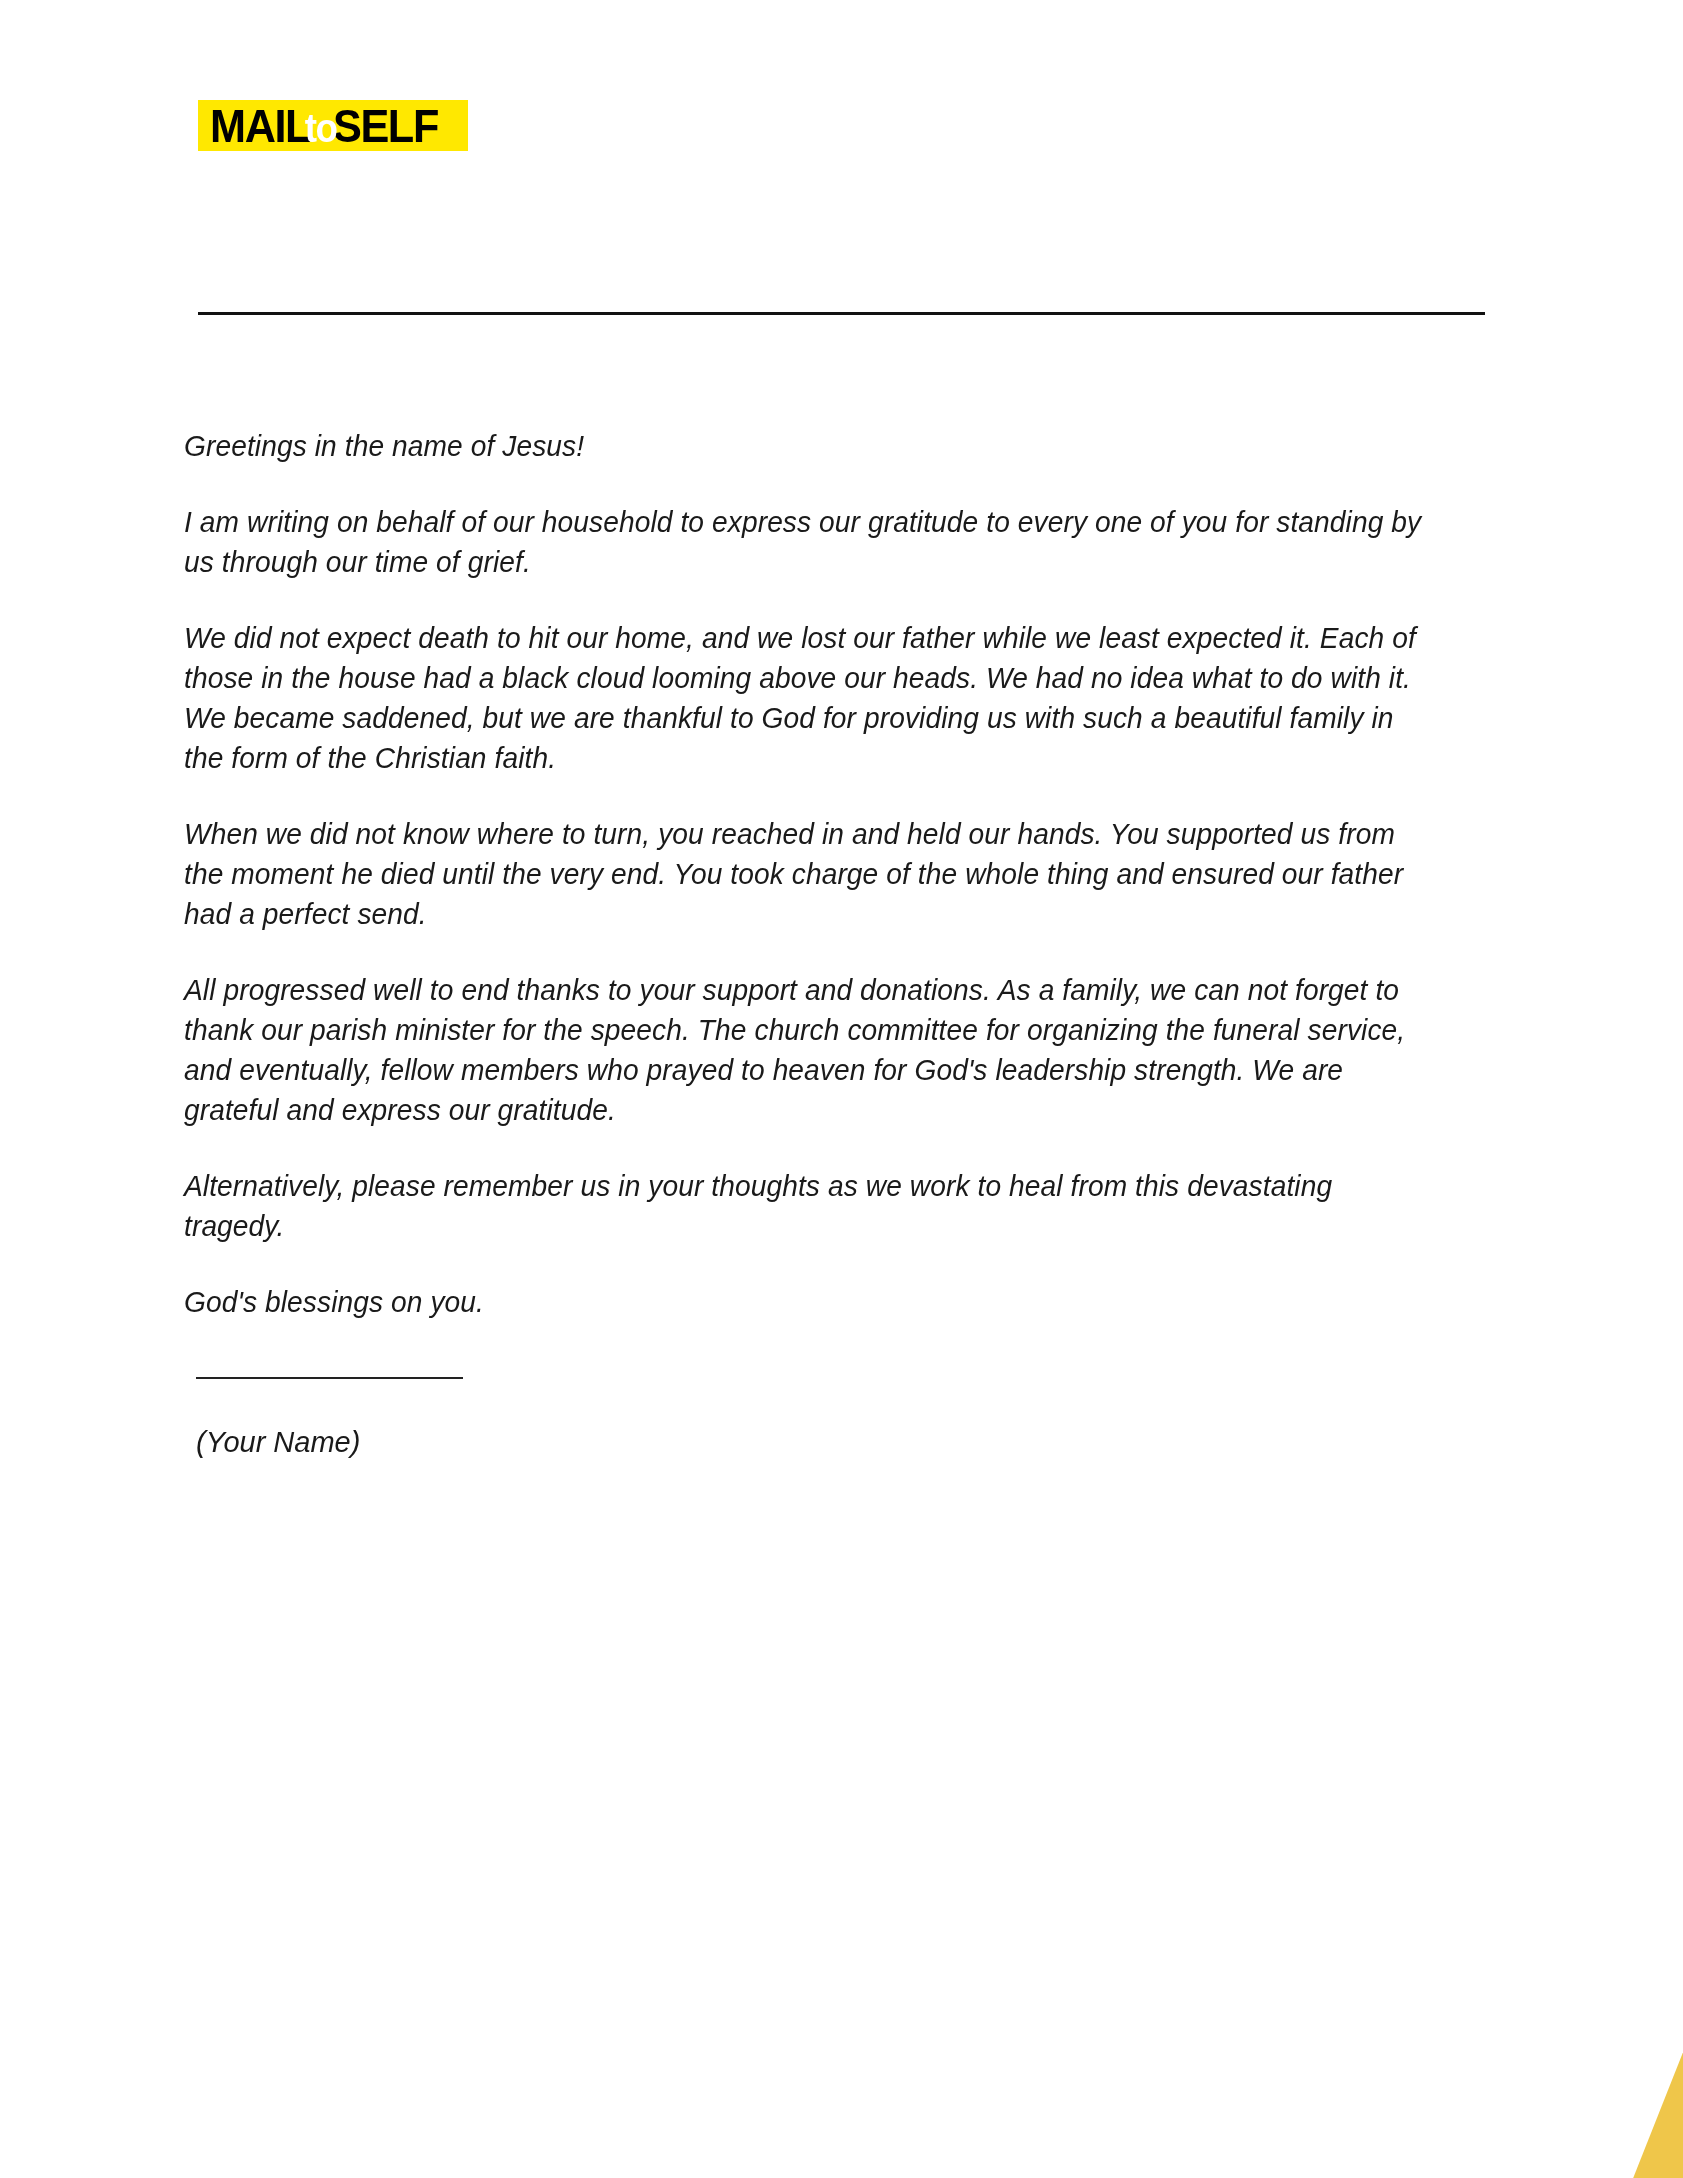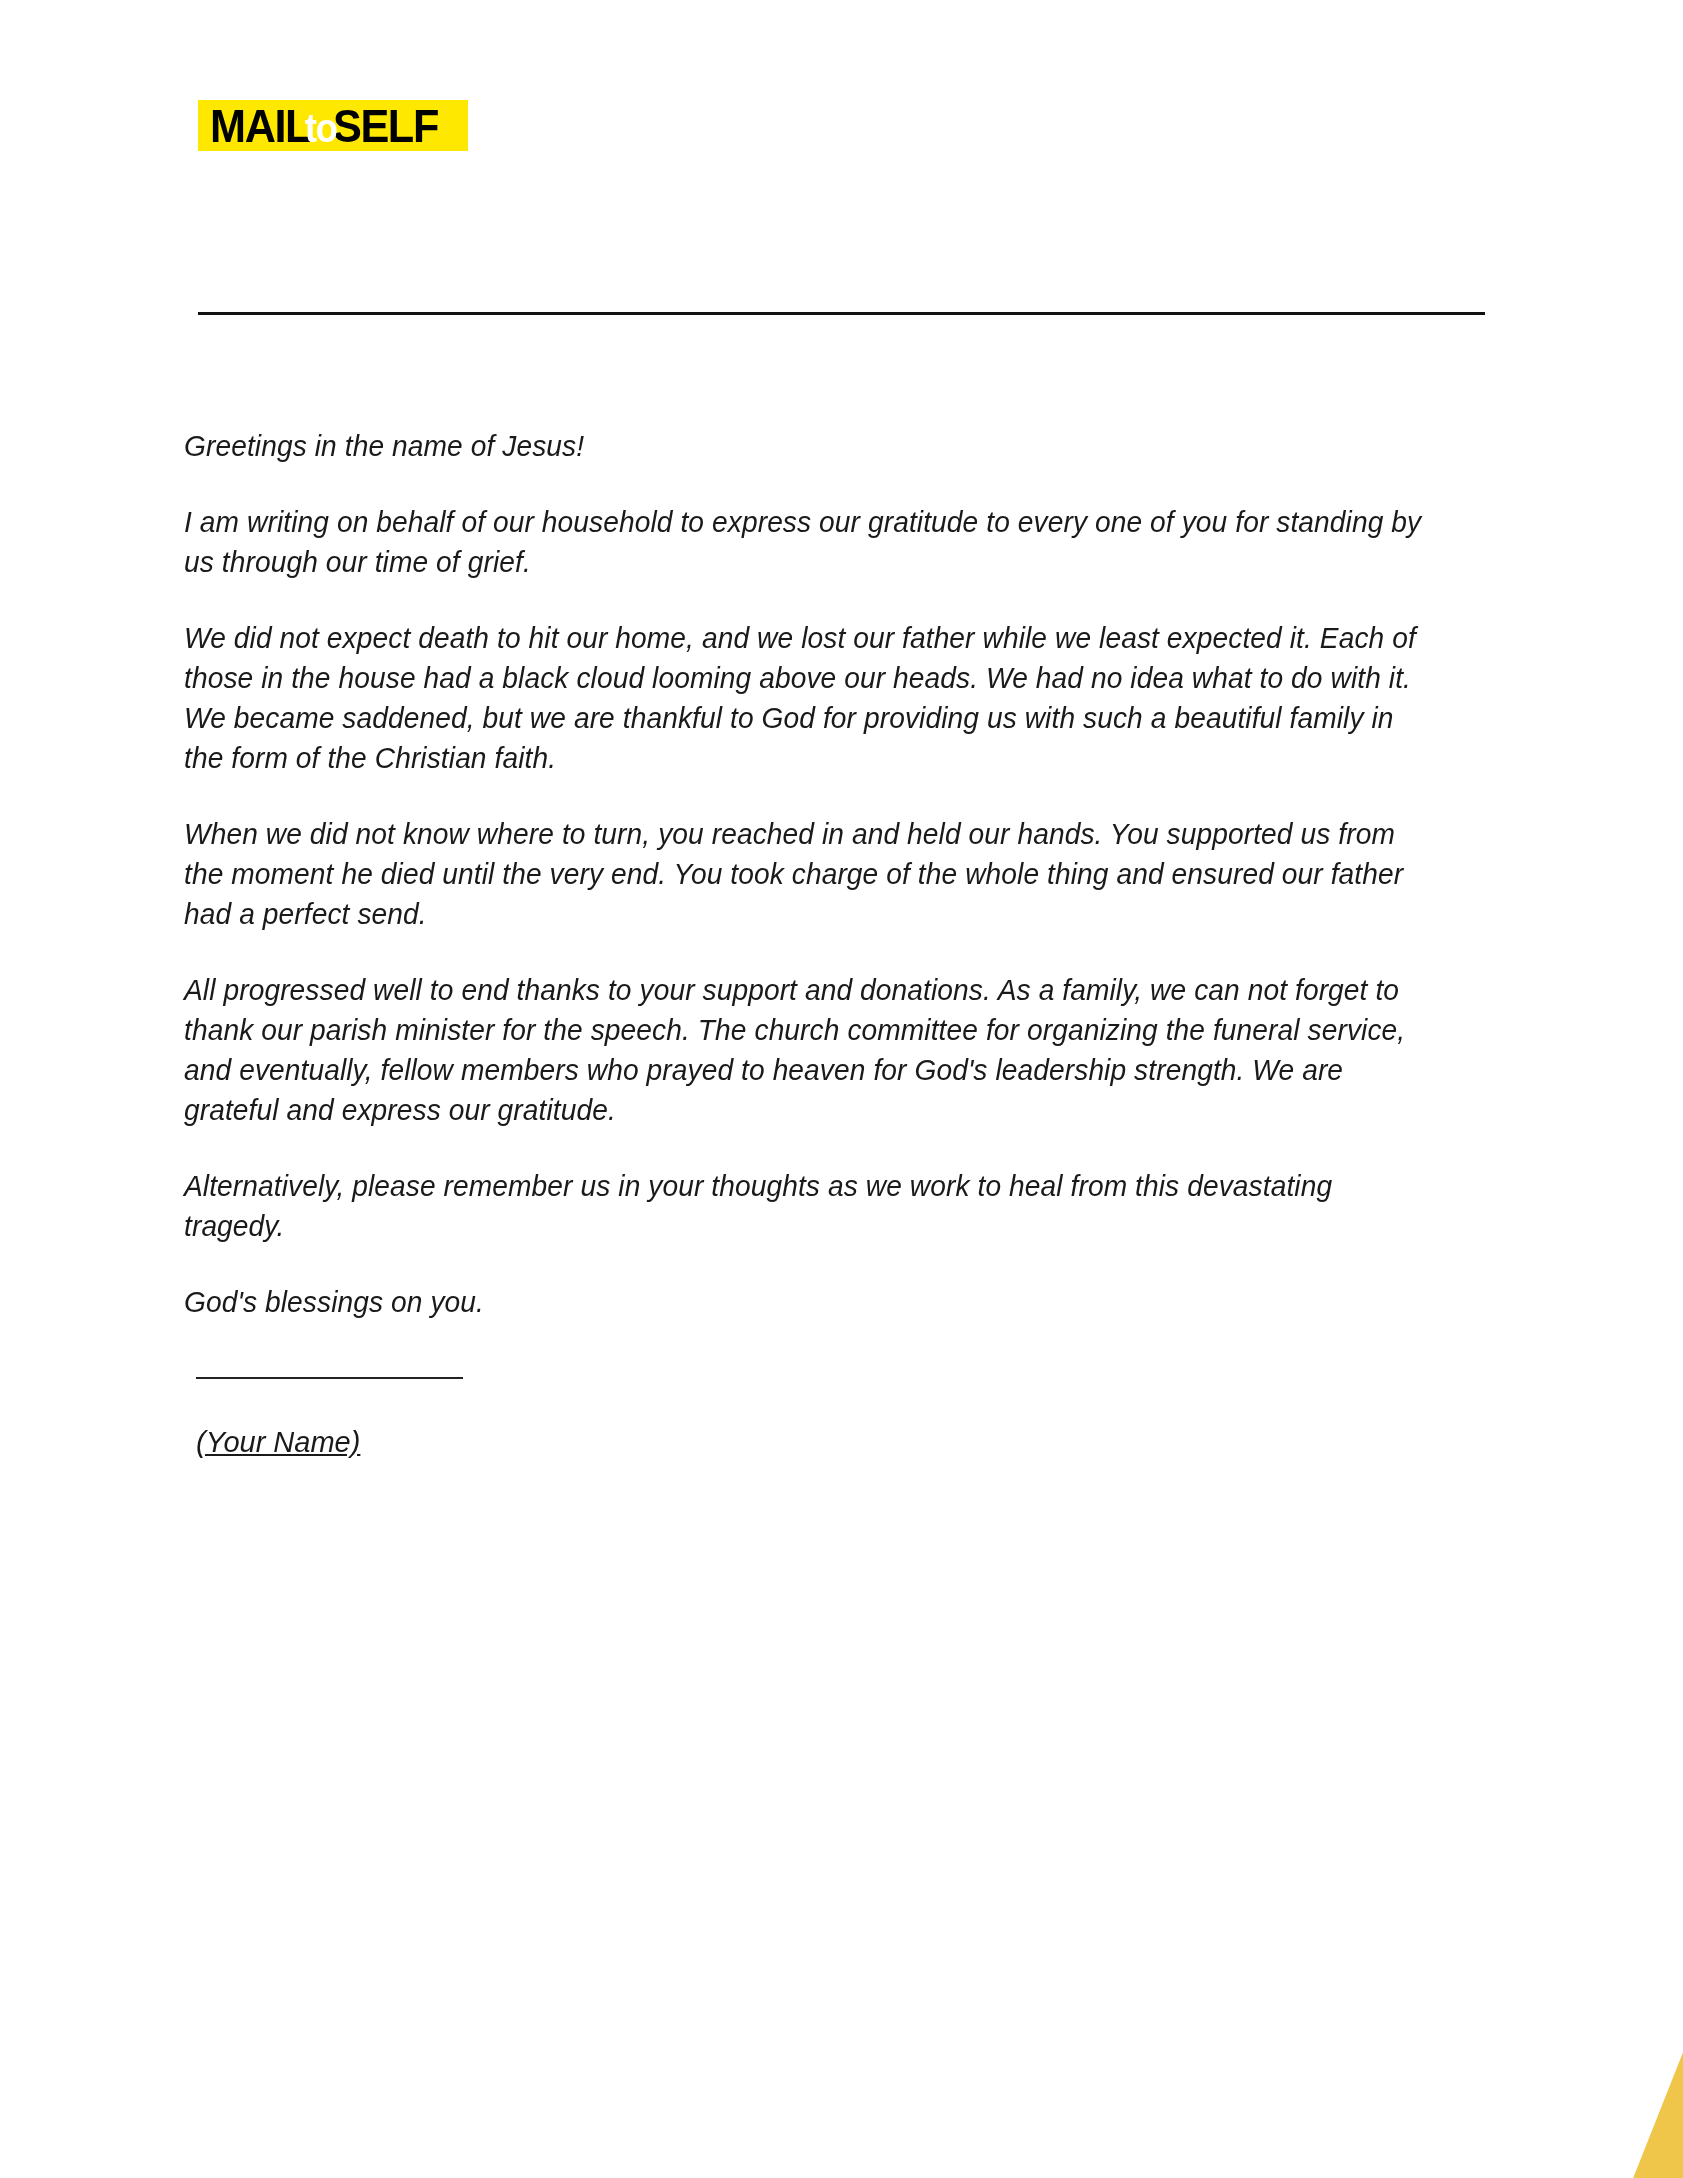--- a/index.html
+++ b/index.html
@@ -104,21 +104,20 @@
   }
   .sig-name {
     position: absolute;
     left: 196px;
     top: 1422px;
     font-family: "Liberation Sans Narrow", "Liberation Sans", sans-serif;
     font-style: italic;
     font-size: 29px;
     line-height: 40px;
     color: #1a1a1a;
-    text-decoration: underline;
   }
 
   
   .corner-deco {
     position: absolute;
     right: 0;
     bottom: 0;
     width: 119px;
     height: 149px;
     overflow: hidden;

